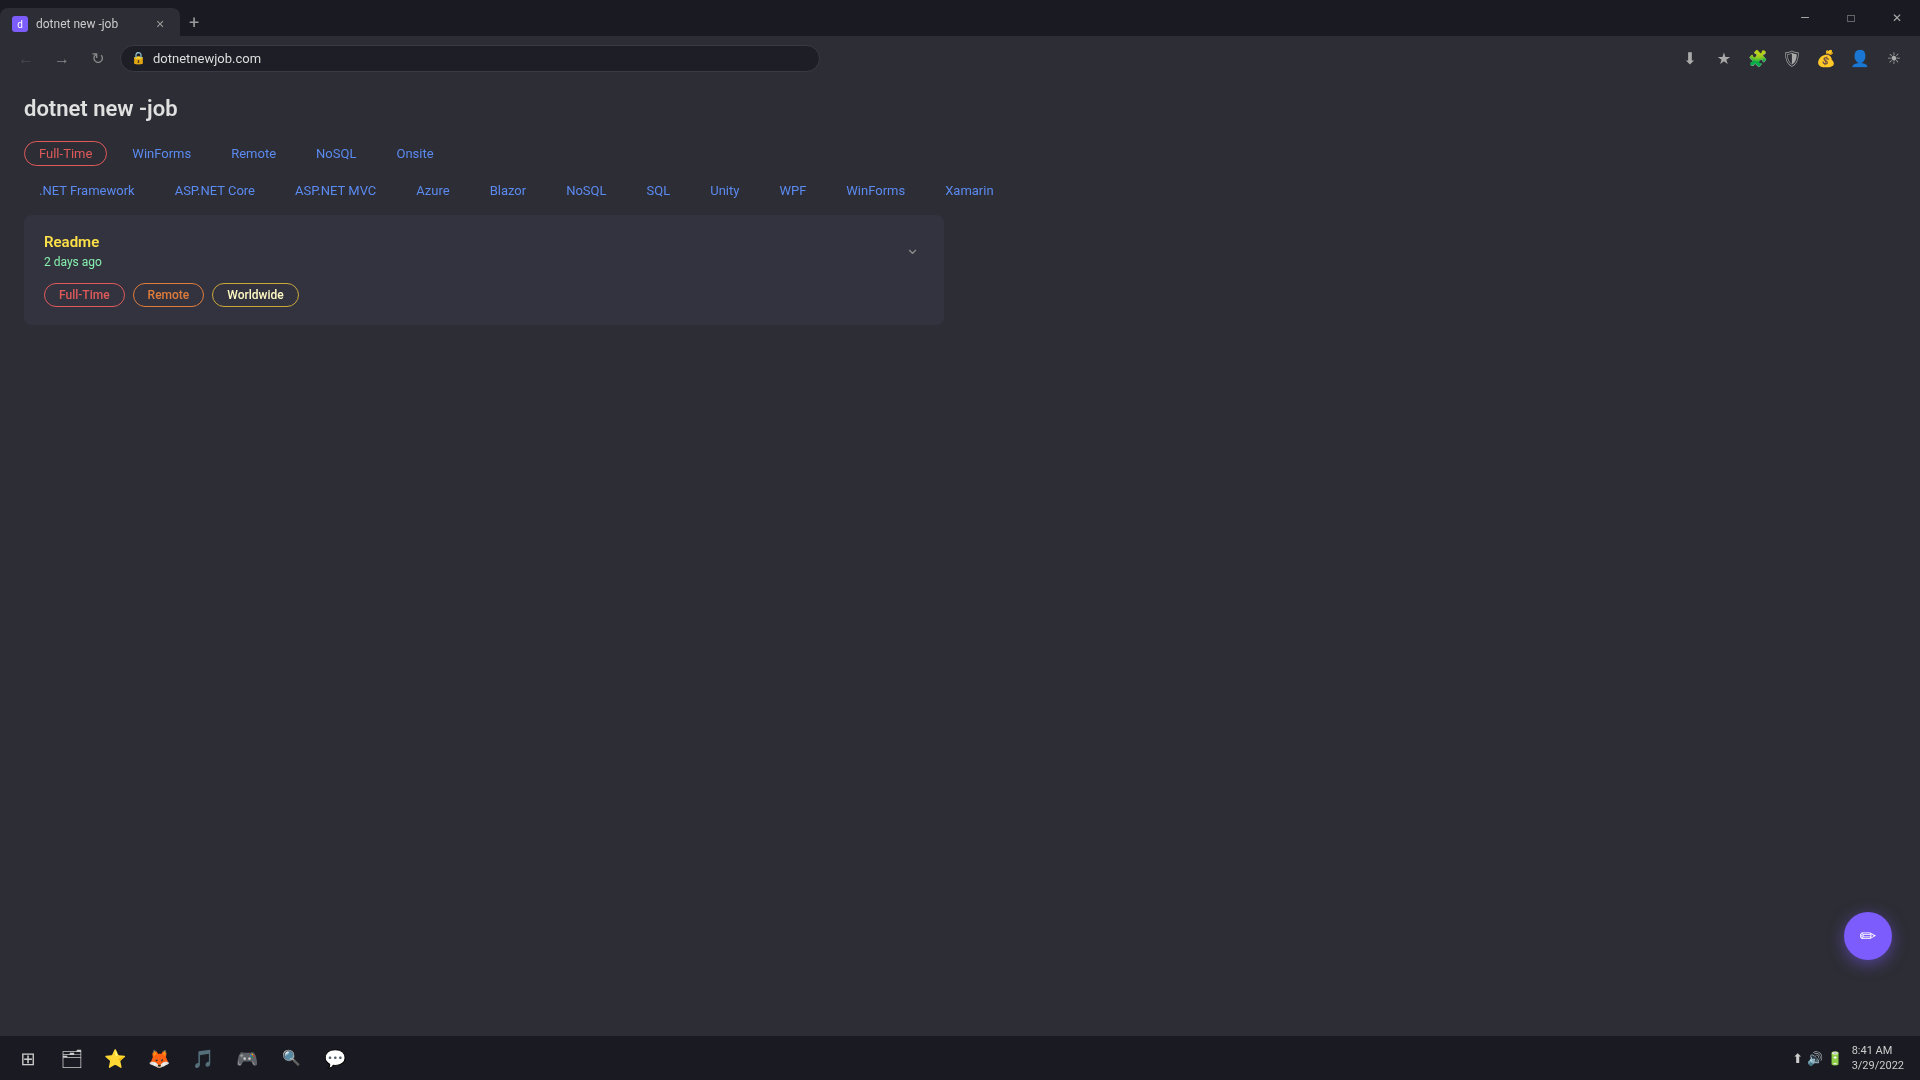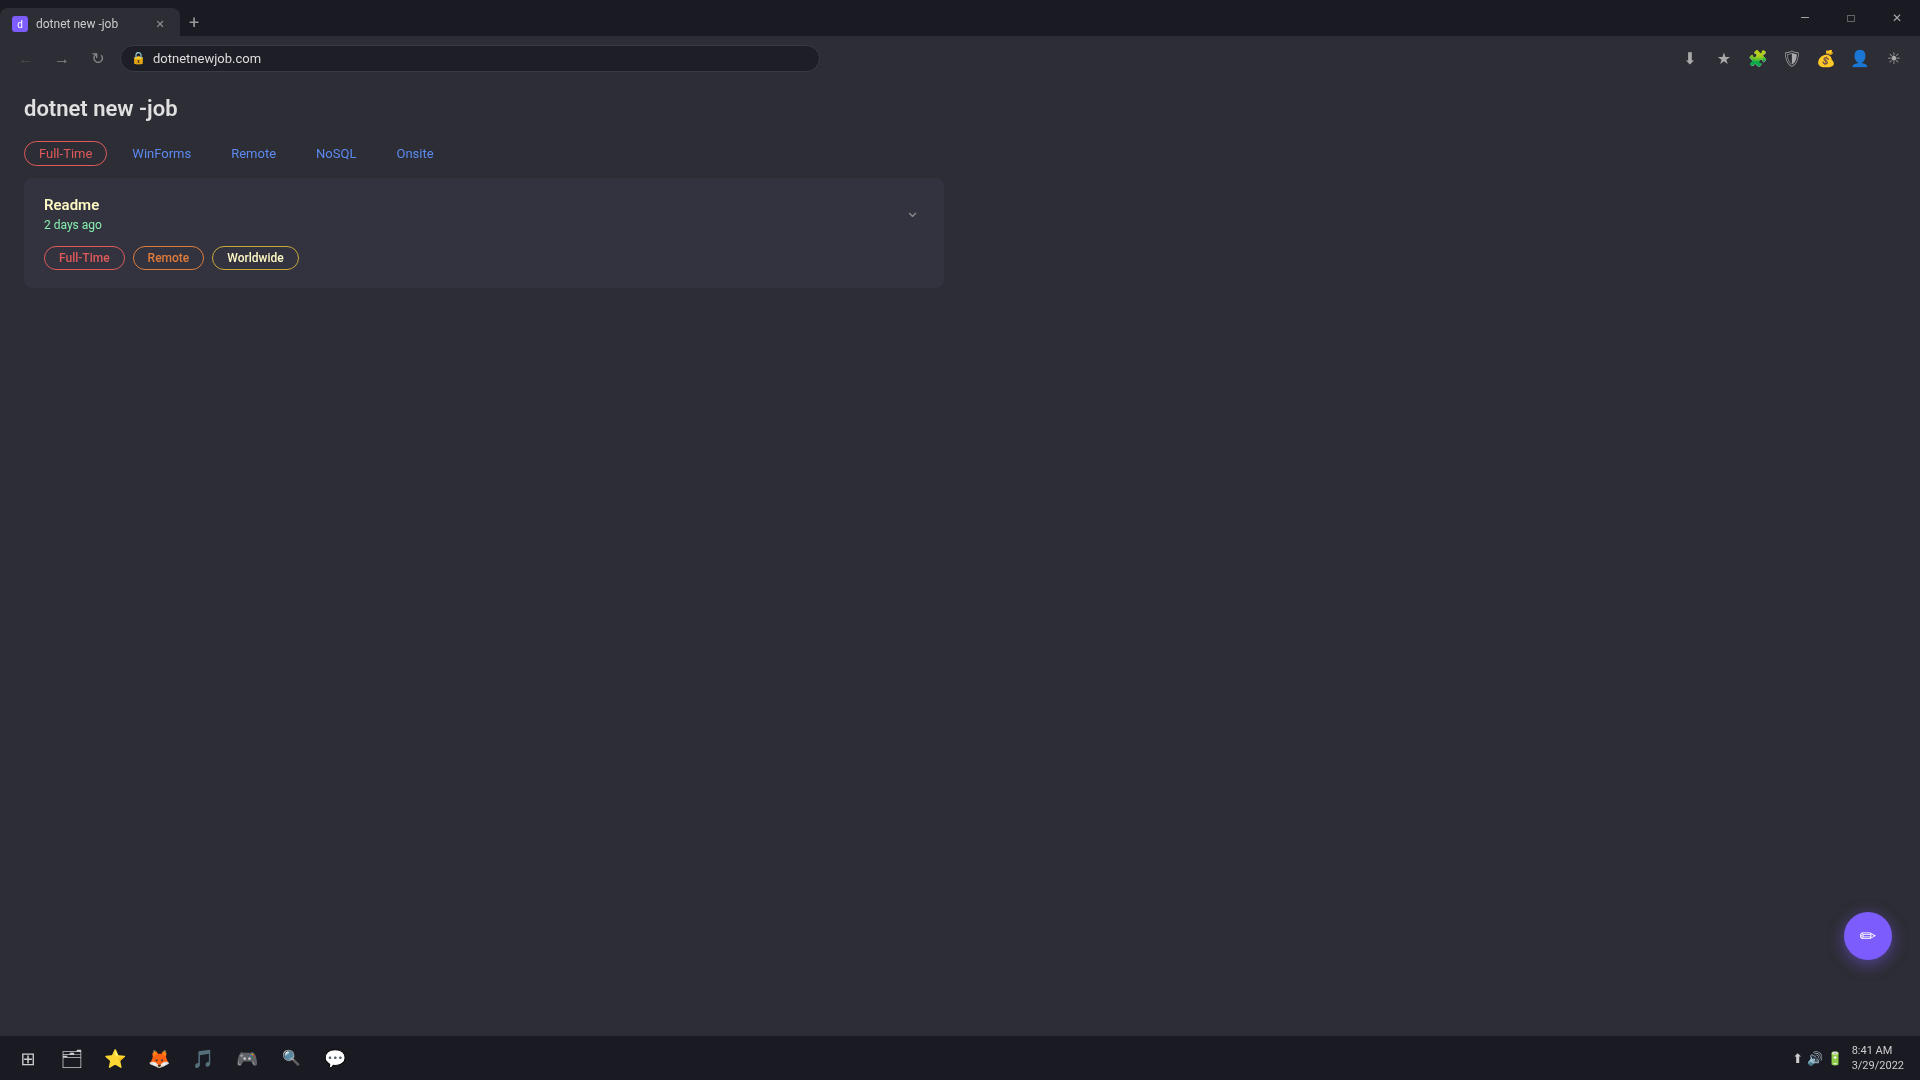--- a/index.html
+++ b/index.html
@@ -199,21 +199,21 @@
       justify-content: space-between;
       max-width: 920px;
       position: relative;
     }
 
     .job-card-left {}
 
     .job-title {
       font-size: 15px;
       font-weight: 600;
-      color: #fef9c3;
+      color: #fde047;
       margin-bottom: 4px;
     }
 
     .job-time {
       font-size: 12px;
       color: #86efac;
       margin-bottom: 14px;
     }
 
     .job-tags {
@@ -398,20 +398,33 @@
     <div class="site-title">dotnet new -job</div>
 
     <div class="filter-row">
       <span class="filter-tag active-red">Full-Time</span>
       <span class="filter-tag active-blue">WinForms</span>
       <span class="filter-tag active-blue">Remote</span>
       <span class="filter-tag active-blue">NoSQL</span>
       <span class="filter-tag active-blue">Onsite</span>
     </div>
 
+    <div class="filter-row">
+      <span class="filter-tag active-blue">.NET Framework</span>
+      <span class="filter-tag active-blue">ASP.NET Core</span>
+      <span class="filter-tag active-blue">ASP.NET MVC</span>
+      <span class="filter-tag active-blue">Azure</span>
+      <span class="filter-tag active-blue">Blazor</span>
+      <span class="filter-tag active-blue">NoSQL</span>
+      <span class="filter-tag active-blue">SQL</span>
+      <span class="filter-tag active-blue">Unity</span>
+      <span class="filter-tag active-blue">WPF</span>
+      <span class="filter-tag active-blue">WinForms</span>
+      <span class="filter-tag active-blue">Xamarin</span>
+    </div>
 
     <div class="jobs-container">
       <div class="job-card">
         <div class="job-card-left">
           <div class="job-title">Readme</div>
           <div class="job-time">2 days ago</div>
           <div class="job-tags">
             <span class="job-tag job-tag-red">Full-Time</span>
             <span class="job-tag job-tag-orange">Remote</span>
             <span class="job-tag job-tag-gold">Worldwide</span>

